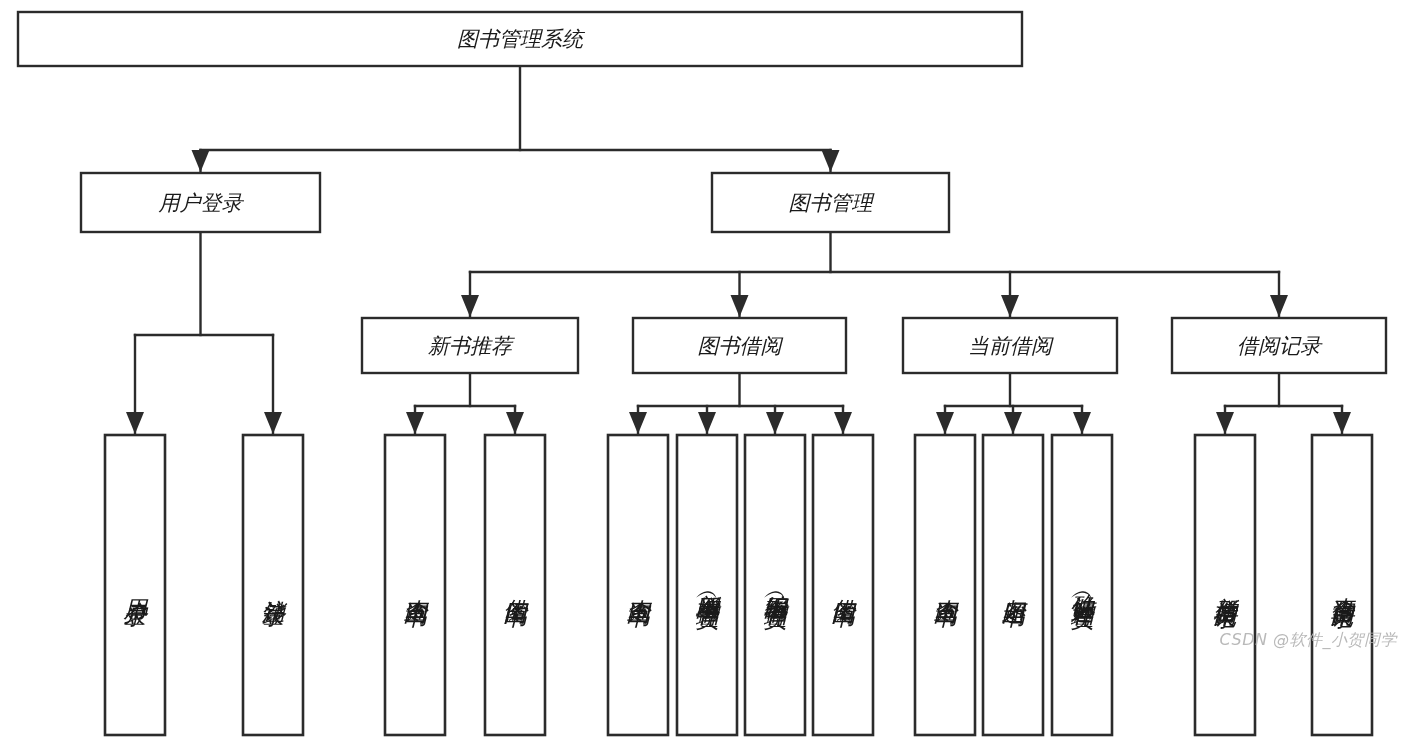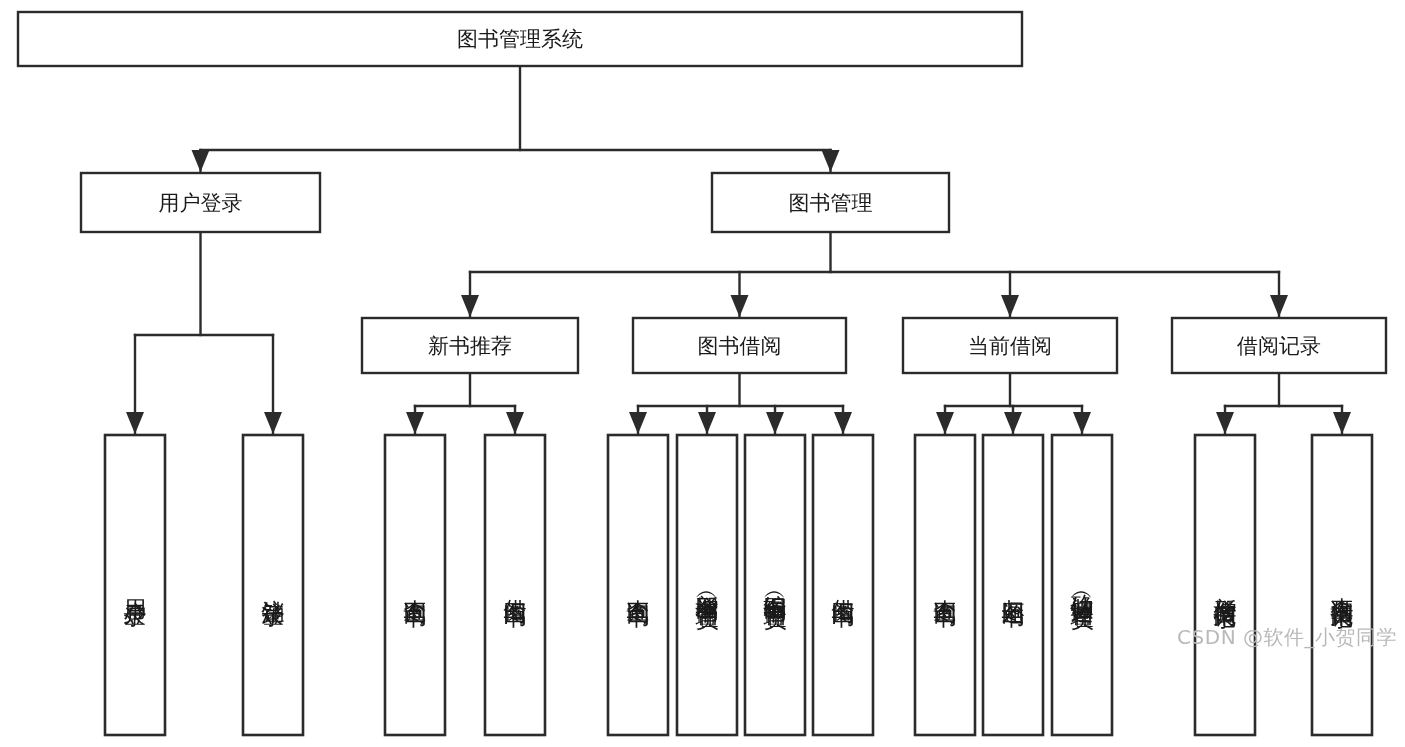--- a/index.html
+++ b/index.html
@@ -12,20 +12,21 @@
     width: 1405px;
     height: 747px;
     overflow: hidden;
     font-family: "DejaVu Sans", "Liberation Sans", sans-serif;
   }
   #diagram-root {
     position: relative;
     width: 1405px;
     height: 655px;
     background: #ffffff;
+    font-style: italic;
   }
   svg#tree-svg {
     position: absolute;
     top: 0;
     left: 0;
     width: 1405px;
     height: 747px;
     display: block;
   }
   .node-box {
@@ -71,21 +72,21 @@
     letter-spacing: 2px;
     color: #1a1a1a;
     white-space: nowrap;
     text-align: center;
   }
   .watermark {
     position: absolute;
     right: 8px;
     bottom: 4px;
     font-family: "DejaVu Sans", "Liberation Sans", sans-serif;
-    font-size: 20px;
+    font-size: 16px;
     color: #b9b9b9;
     white-space: nowrap;
     letter-spacing: 0.5px;
   }
 </style>
 </head>
 <body>
 
 <div id="diagram-root">
 

